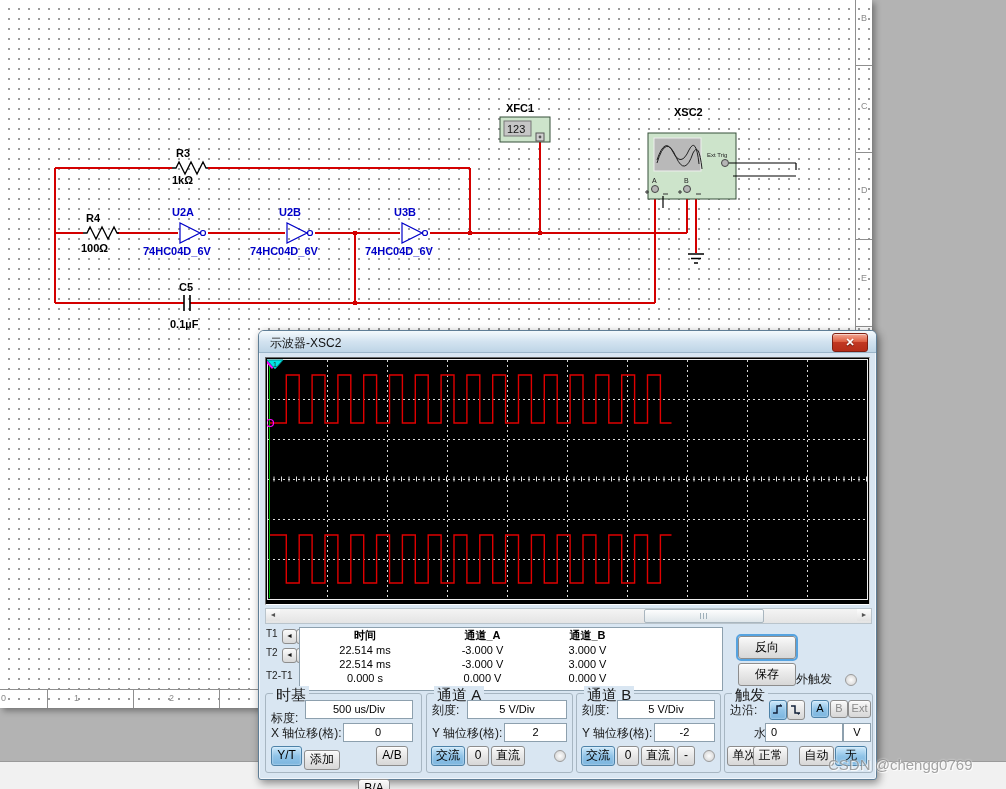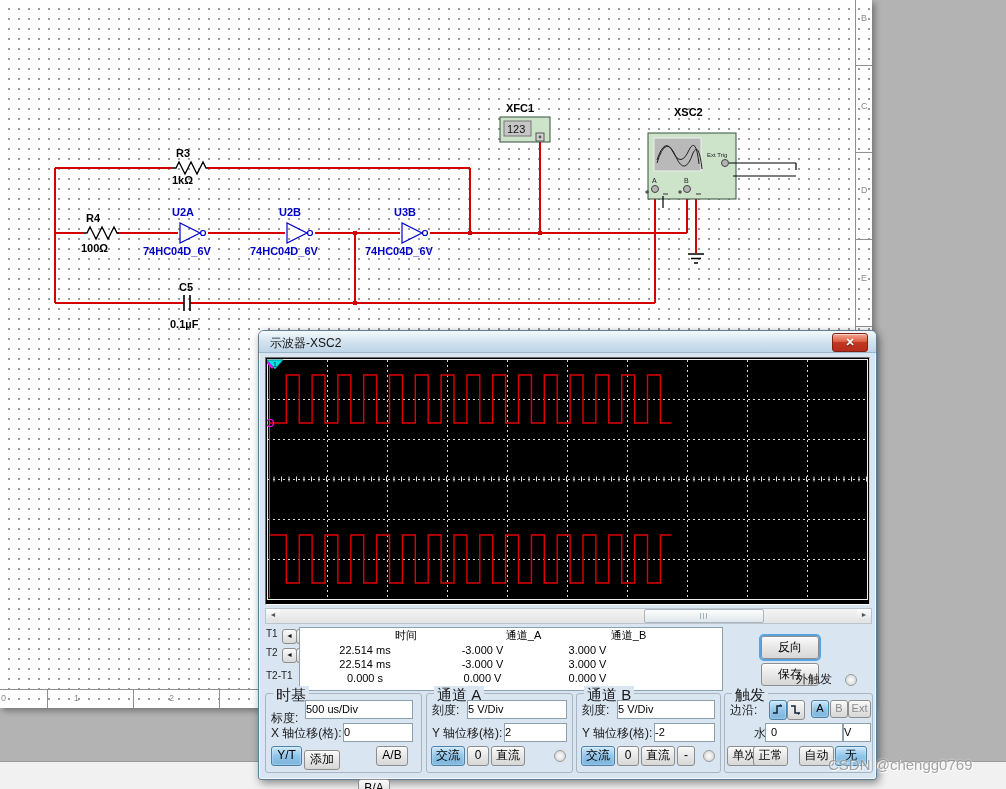--- a/index.html
+++ b/index.html
@@ -61,47 +61,47 @@
   .t-row{position:relative;height:16px;margin-bottom:3px;}
   .spin-btn{
     position:absolute;top:1px;width:13px;height:13px;border-radius:3px;font-size:7px;line-height:12px;
     text-align:center;color:#111;background:linear-gradient(#fbfbfb,#d9d9d9);border:1px solid #8d8d8d;cursor:pointer;
   }
   .readout-table{
     position:absolute;left:40px;top:296px;width:422px;height:62px;background:#fff;
     border:1px solid #8da0ae;font-size:11px;color:#000;
   }
   .ro-row{display:flex;height:14px;line-height:14px;}
-  .ro-row.hdr{font-weight:normal;height:15px;line-height:15px;justify-content:center;}
+  .ro-row.hdr{font-weight:bold;height:15px;line-height:15px;}
   .ro-c1{width:130px;text-align:center;}
   .ro-c2{width:105px;text-align:center;}
   .ro-c3{width:105px;text-align:center;}
   .btn{
     display:inline-block;background:linear-gradient(#fafafa,#e9e9e9 45%,#d7d7d7);
     border:1px solid #8d8d8d;border-radius:3px;color:#000;text-align:center;cursor:pointer;
     font-size:12px;box-shadow:inset 0 1px 0 rgba(255,255,255,.7);
   }
   .btn.active{
     background:linear-gradient(#cde9fb,#91c4e8 50%,#7ab4de);
     border-color:#4d82a8;box-shadow:inset 0 0 2px rgba(255,255,255,.8);
   }
   .btn.focused{outline:2px solid #56a3e0;outline-offset:0px;}
-  .invert-btn,.save-btn{position:absolute;left:502px;width:56px;height:21px;line-height:20px;}
+  .invert-btn,.save-btn{position:absolute;left:479px;width:56px;height:21px;line-height:20px;}
   .invert-btn{top:305px;}
   .save-btn{top:332px;}
   .ext-trig-label{position:absolute;left:537px;top:340px;font-size:12px;color:#222;}
   .radio{width:10px;height:10px;border-radius:50%;background:radial-gradient(#fdfdfd,#cfcfcf);border:1px solid #9a9a9a;display:inline-block;}
   .radio.abs{position:absolute;}
   
   .grp{position:absolute;top:362px;height:78px;border:1px solid #a7b6c2;border-radius:3px;}
   .grp .legend{position:absolute;left:7px;top:-8px;padding:0 3px;background:#d9e6f2;font-size:15px;color:#1a1a1a;}
   .grp .lab{position:absolute;font-size:12px;color:#1a1a1a;white-space:nowrap;}
   .field{
     position:absolute;height:17px;background:#fff;border:1px solid #8da0ae;
-    font-size:11px;color:#000;text-align:left;line-height:16px;
+    font-size:11px;color:#000;text-align:center;line-height:16px;
   }
   .grp .btn{position:absolute;height:18px;line-height:17px;}
   .mini{font-size:11px;}
   .edge-btn{position:absolute;width:16px;height:16px;padding:0;}
   .edge-btn svg{display:block;margin:2px auto 0;}
 </style>
 </head>
 <body>
 
 <div class="sheet">

